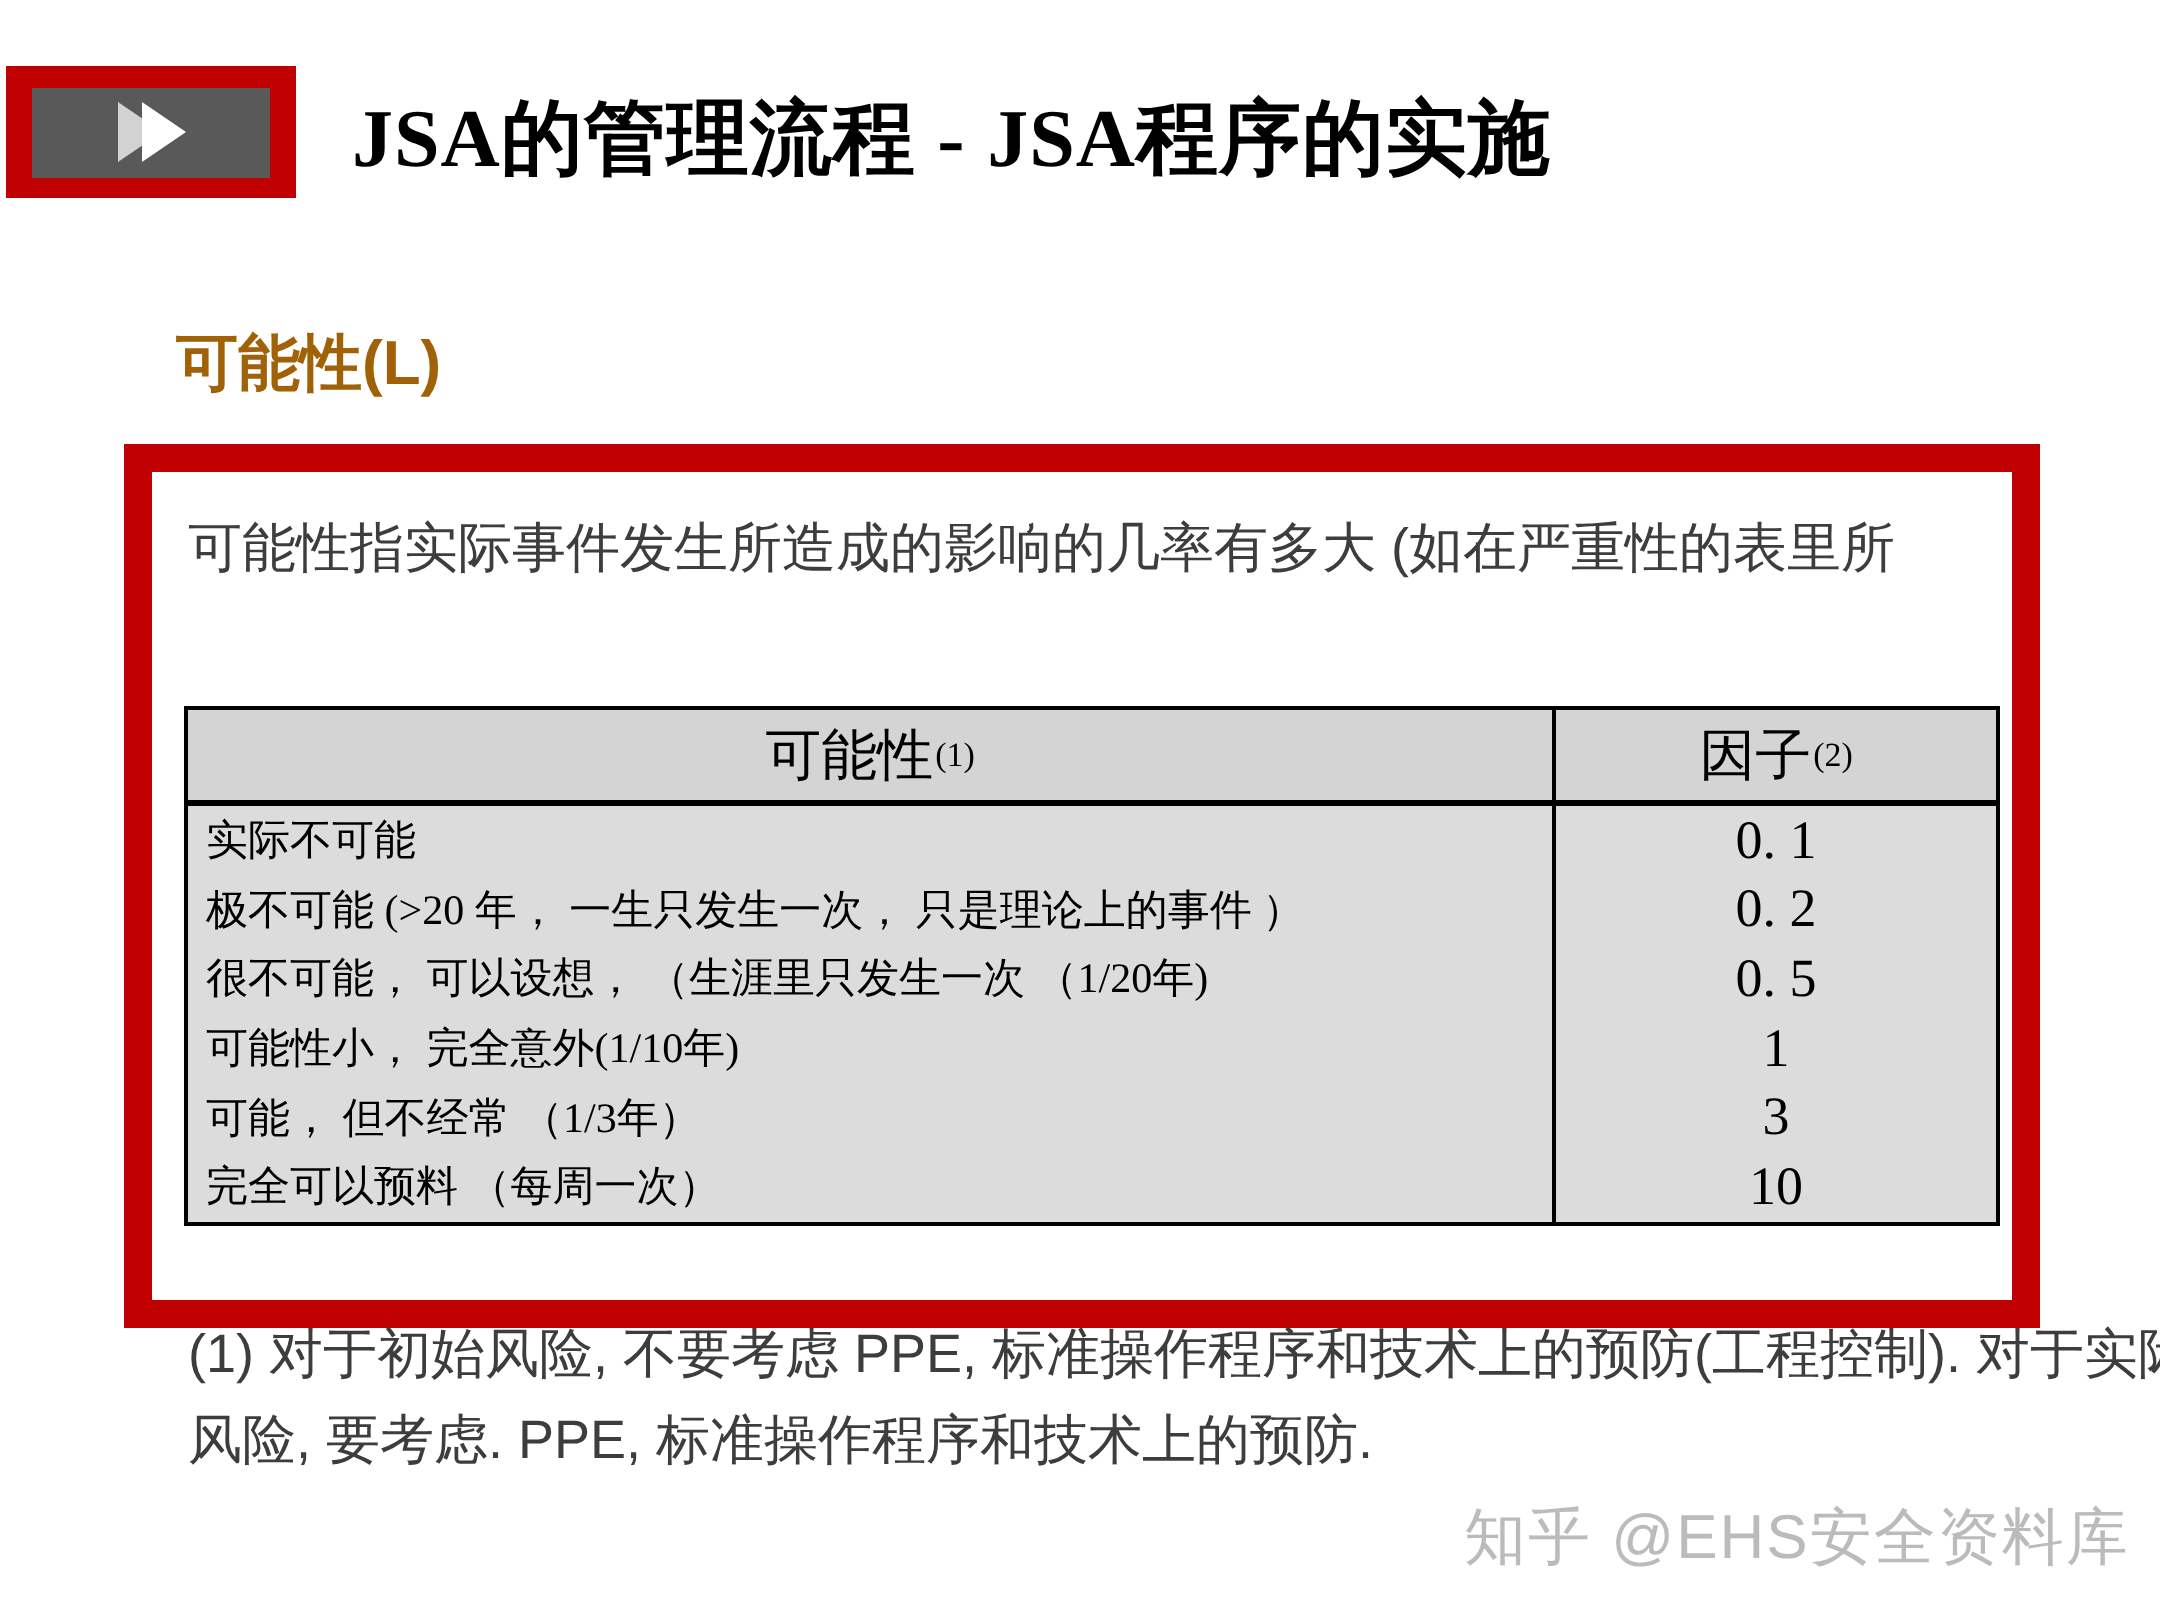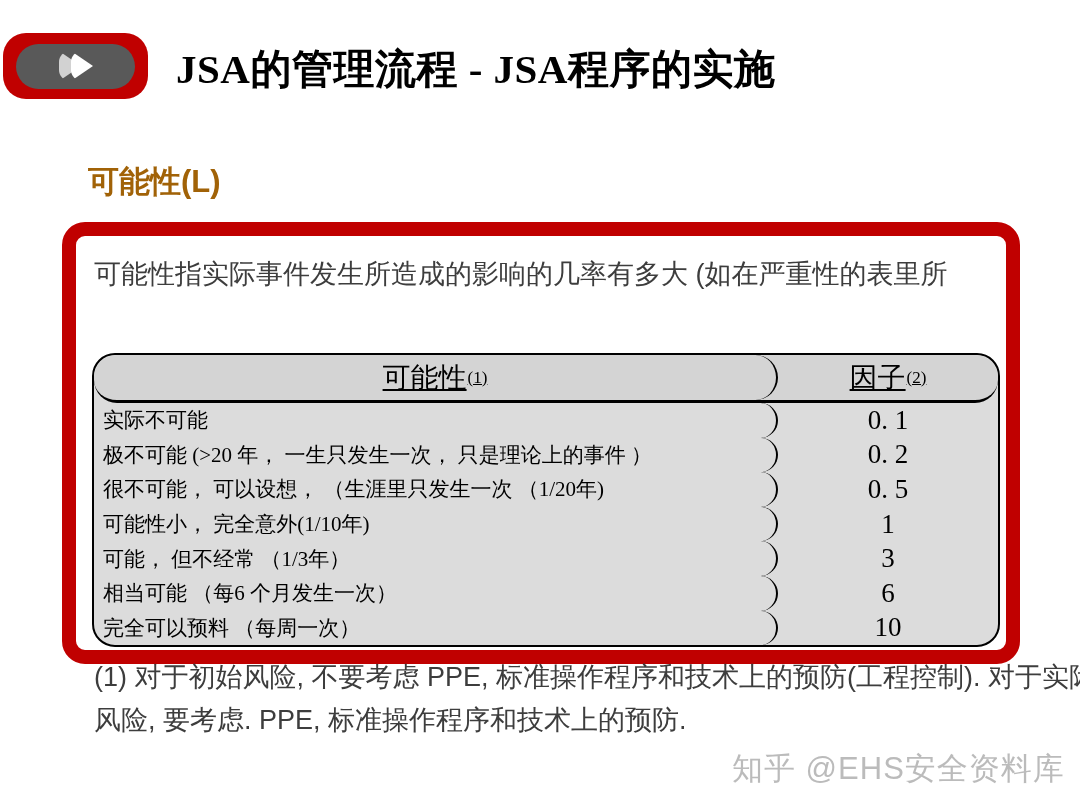--- a/index.html
+++ b/index.html
@@ -1,15 +1,15 @@
 <!DOCTYPE html>
 <html><head>
 <meta charset="utf-8">
 <style>
-  * { margin:0; padding:0; box-sizing:border-box;border-radius:23px; }
+  * { margin:0; padding:0; box-sizing:border-box; }
   html,body { background:#fff; }
   .slide {
     position:relative;
     width:1080px; height:810px;
     background:#ffffff;
     overflow:hidden;
     font-family:"Liberation Sans","DejaVu Sans",sans-serif;
   }
 
   
@@ -67,21 +67,20 @@
     width:908px;
     border:2px solid #000;
     background:#dcdcdc;
     font-family:"Liberation Serif","DejaVu Serif",serif;
     color:#000;
   }
   .t-head {
     display:flex; height:48px;
     background:#d4d4d4;
     border-bottom:3px solid #000;
-    text-decoration:underline;
   }
   .t-head .c1, .t-body-row .c1 { width:684px; border-right:2px solid #000; }
   .t-head .c2, .t-body-row .c2 { width:220px; }
   .t-head .c1, .t-head .c2 {
     display:flex; align-items:center; justify-content:center;
     font-size:28px;
   }
   .t-head sup { font-size:17px; margin-left:1px; }
   .t-body-row { display:flex; height:34.6px; }
   .t-body-row .c1 {
@@ -157,24 +156,20 @@
       </div>
       <div class="t-body-row">
         <div class="c1">可能性小， 完全意外(1/10年)</div>
         <div class="c2">1</div>
       </div>
       <div class="t-body-row">
         <div class="c1">可能， 但不经常 （1/3年）</div>
         <div class="c2">3</div>
       </div>
       <div class="t-body-row">
-        <div class="c1">相当可能 （每6 个月发生一次）</div>
-        <div class="c2">6</div>
-      </div>
-      <div class="t-body-row">
         <div class="c1">完全可以预料 （每周一次）</div>
         <div class="c2">10</div>
       </div>
     </div>
 
     <div class="footnotes">
       <div>(1) 对于初始风险, 不要考虑 PPE, 标准操作程序和技术上的预防(工程控制). 对于实际</div>
       <div>风险, 要考虑. PPE, 标准操作程序和技术上的预防.</div>
     </div>
 

